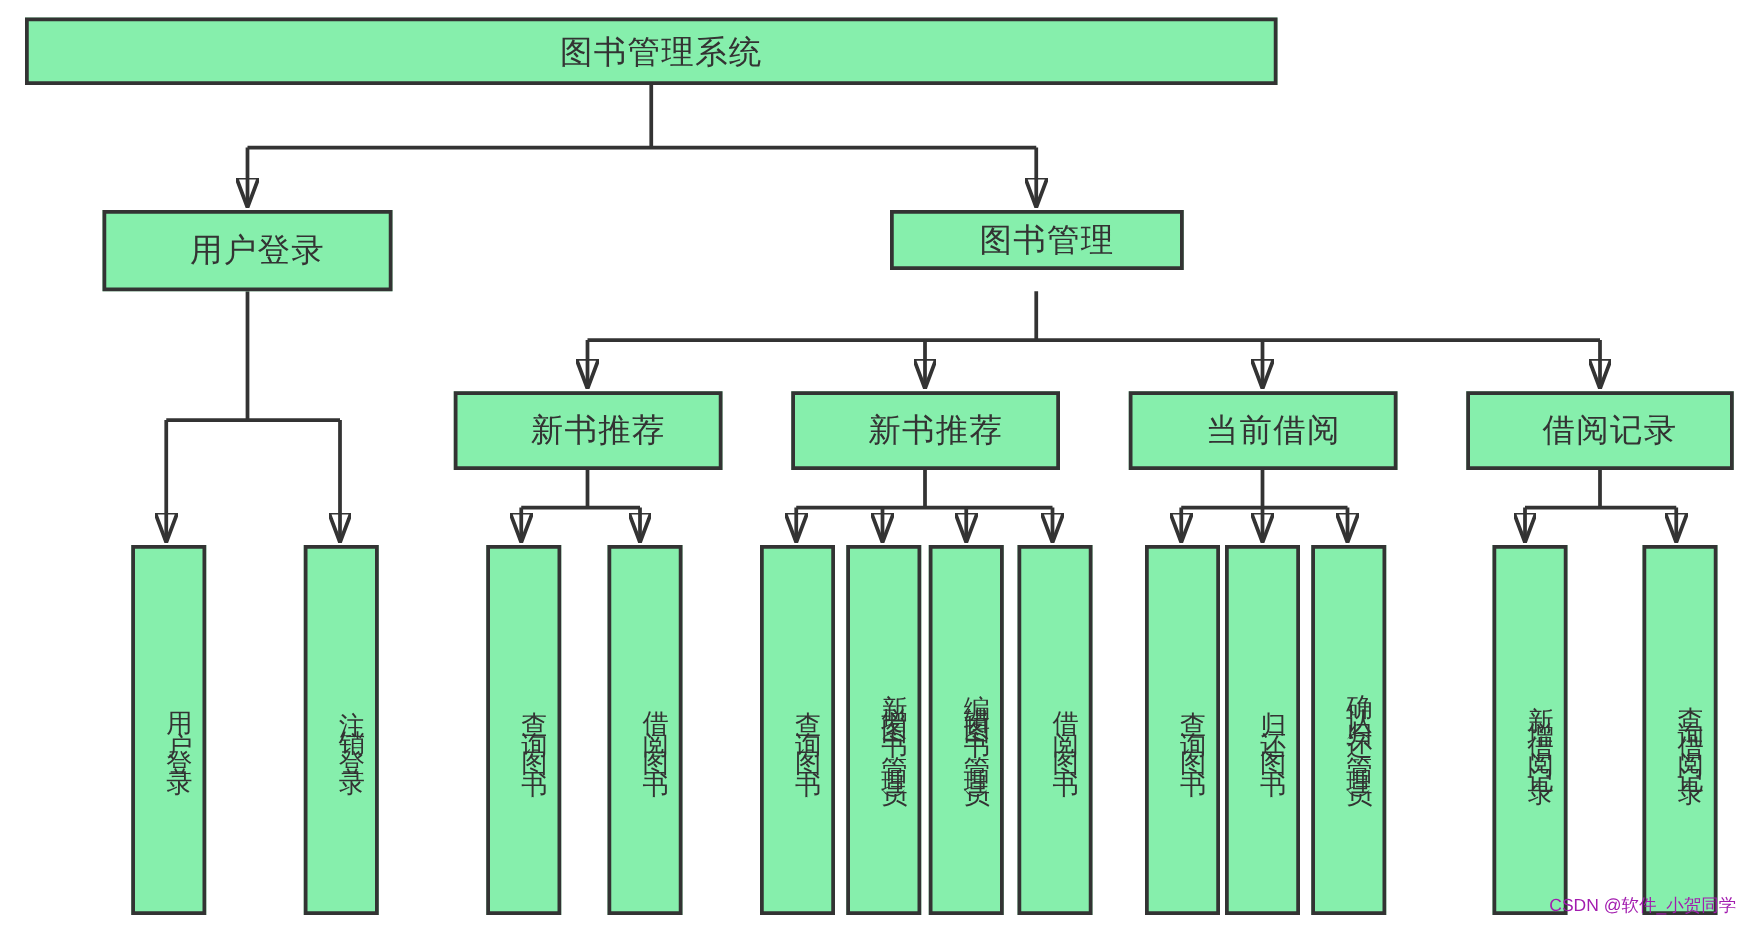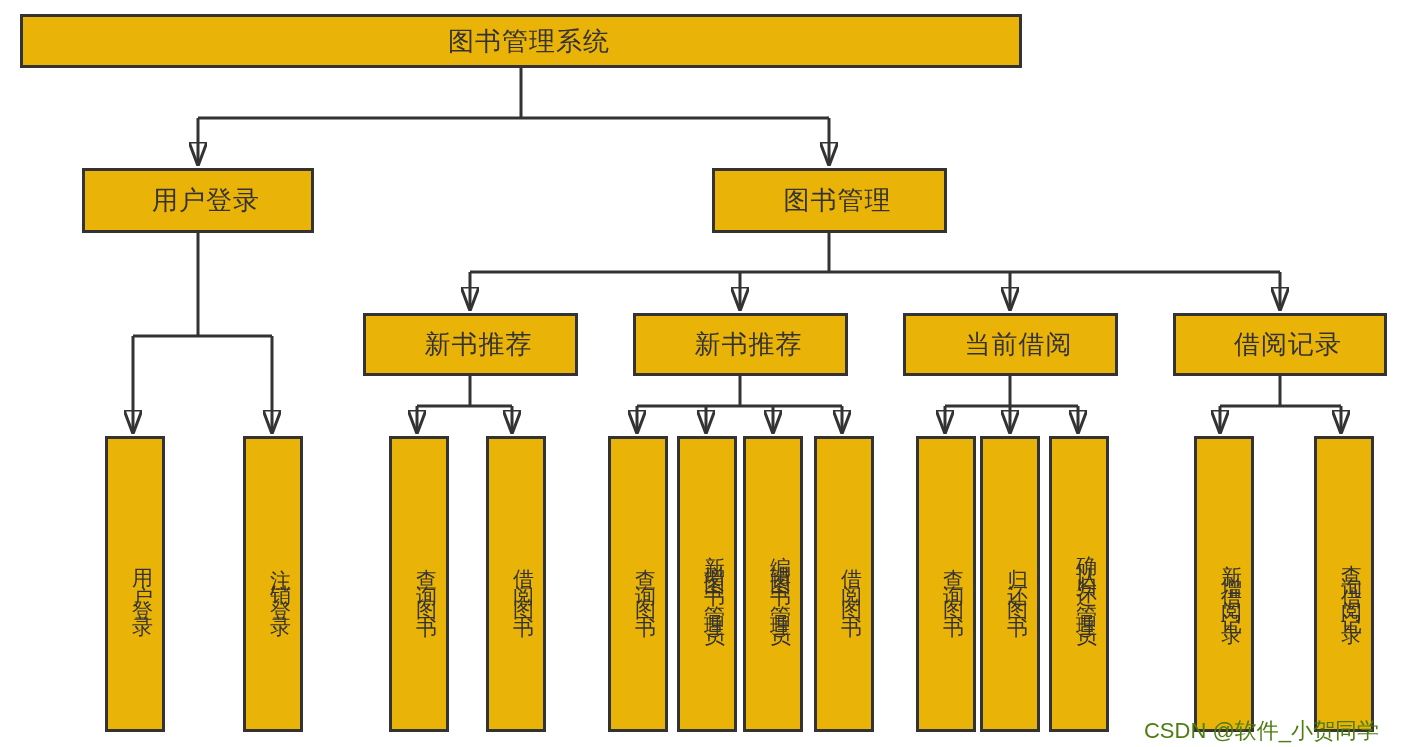--- a/index.html
+++ b/index.html
@@ -19,31 +19,31 @@
   }
   .connectors path, .connectors line {
     stroke: #333333;
     stroke-width: 3;
     fill: none;
   }
   .box {
     position: absolute;
     box-sizing: border-box;
     border: 3px solid #333333;
-    background: #eab308;
+    background: #86efac;
     display: flex;
     align-items: center;
     justify-content: center;
     text-align: center;
     padding-left: 16px;
   }
   .hlabel { font-size: 26px; letter-spacing: 1px; white-space: nowrap; }
   .root  { left: 20px;  top: 14px;  width: 1002px; height: 54px; }
   .l1a   { left: 82px;  top: 168px; width: 232px;  height: 65px; }
-  .l1b   { left: 712px; top: 168px; width: 235px;  height: 65px; }
+  .l1b   { left: 712px; top: 168px; width: 235px;  height: 48px; }
   .l2    { top: 313px; width: 215px; height: 63px; justify-content: center; }
   .l2a   { left: 363px; }
   .l2b   { left: 633px; }
   .l2c   { left: 903px; }
   .l2d   { left: 1173px; width: 214px; }
   .leaf  { top: 436px; width: 60px; height: 296px; }
   .leaf span {
     writing-mode: vertical-rl;
     text-orientation: mixed;
     font-size: 21px;
@@ -55,24 +55,24 @@
   .v9 { letter-spacing: 10px; }
   .lf1  { left: 105px; }  .lf2  { left: 243px; }
   .lf3  { left: 389px; }  .lf4  { left: 486px; }
   .lf5  { left: 608px; }  .lf6  { left: 677px; }
   .lf7  { left: 743px; }  .lf8  { left: 814px; }
   .lf9  { left: 916px; }  .lf10 { left: 980px; }
   .lf11 { left: 1049px; } .lf12 { left: 1194px; }
   .lf13 { left: 1314px; }
   .watermark {
     position: absolute;
-    right: 26px;
+    right: 16px;
     top: 716px;
-    font-size: 22px;
-    color: #4d7c0f;
+    font-size: 14px;
+    color: #a21caf;
     white-space: nowrap;
     z-index: 5;
   }
 </style>
 </head>
 <body>
 
 <div class="canvas">
 
   <svg class="connectors" width="1405" height="747" viewBox="0 0 1405 747" xmlns="http://www.w3.org/2000/svg">

